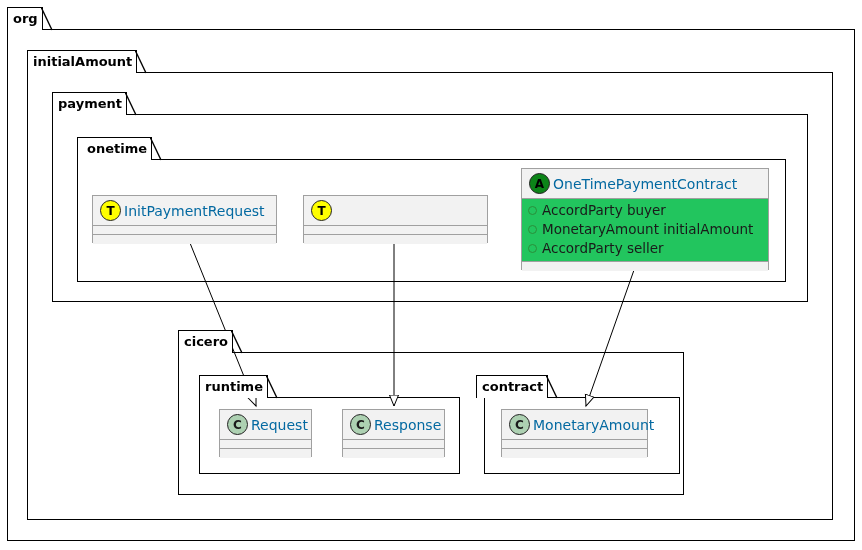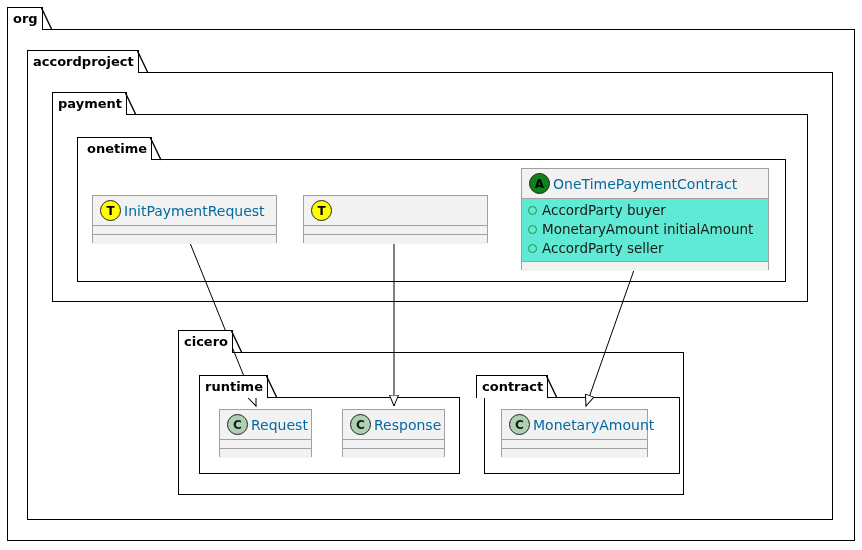--- a/index.html
+++ b/index.html
@@ -80,21 +80,21 @@
   }
   .cls-compartment {
     box-sizing: border-box;
     border-bottom: 1px solid #a0a0a0;
     background: #f2f2f2;
   }
   .cls-compartment:last-child { border-bottom: none; }
   .cls-compartment.empty { height: 9px; }
   .cls-compartment.fields {
     padding: 2px 6px 3px 6px;
-    background: #5eead4;
+    background: #22c55e;
   }
   .field-row {
     display: flex;
     align-items: center;
     font-size: 13.5px;
     color: #1a1a1a;
     line-height: 19px;
     white-space: nowrap;
   }
   .vis-dot {
@@ -159,21 +159,21 @@
     <span>org</span>
     <span class="fold">
       <svg width="12" height="24" viewBox="0 0 12 24">
           <path d="M0,0 L11,23" stroke="#000" stroke-width="1.4" fill="none"></path>
         </svg>
     </span>
   </div>
 
   <div class="pkg" style="left: 27px; top: 72px; width: 806px; height: 448px;"></div>
   <div class="pkg-tab" style="left: 27px; top: 50px;">
-    <span>accordproject</span>
+    <span>initialAmount</span>
     <span class="fold">
       <svg width="12" height="24" viewBox="0 0 12 24">
           <path d="M0,0 L11,23" stroke="#000" stroke-width="1.4" fill="none"></path>
         </svg>
     </span>
   </div>
 
   <div class="pkg" style="left: 52px; top: 114px; width: 756px; height: 188px;"></div>
   <div class="pkg-tab" style="left: 52px; top: 92px;">
     <span>payment</span>

